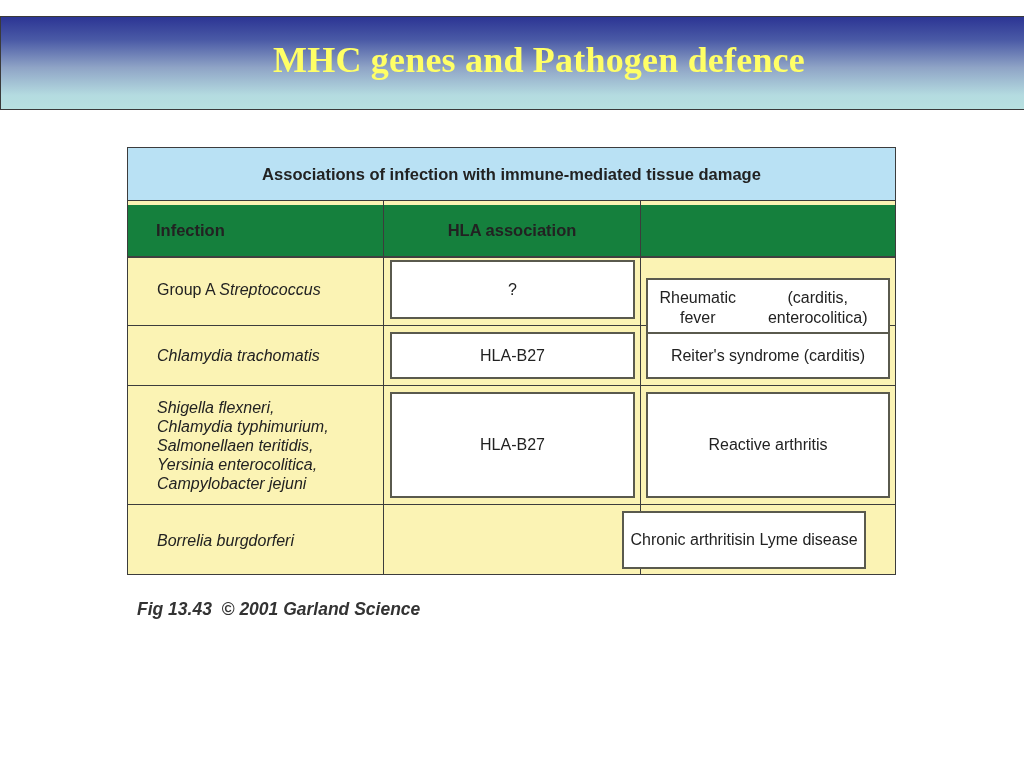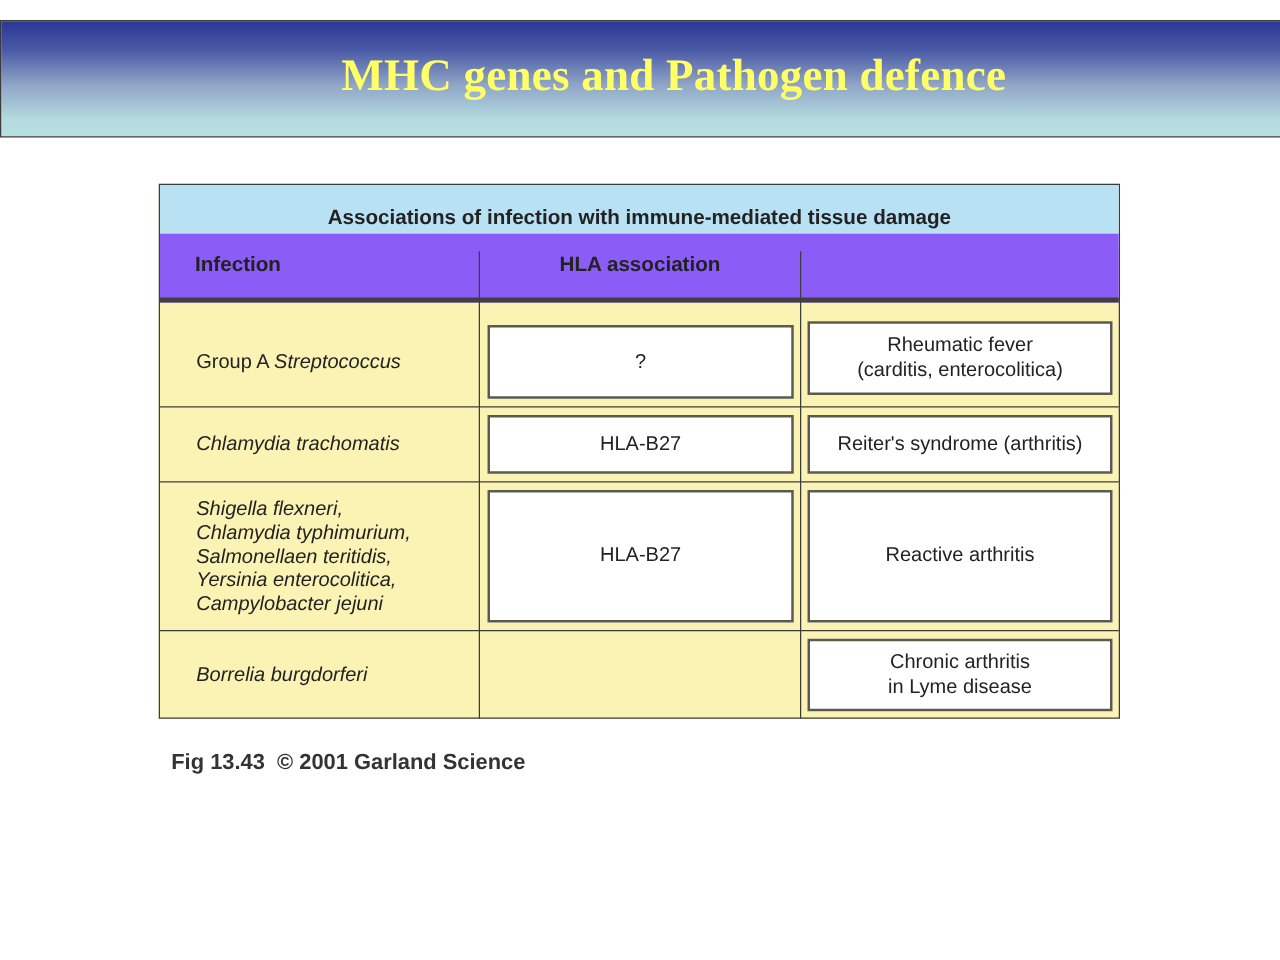--- a/index.html
+++ b/index.html
@@ -18,22 +18,22 @@
     position:absolute; left:127px; top:147px; width:769px; height:428px;
     border:1px solid #3c3c3c; background:#fbf3b4; box-sizing:border-box;
   }
   .caption-row {
     position:absolute; left:0; top:0; width:767px; height:52px;
     background:#b9e1f4; border-bottom:1px solid #3c3c3c;
     display:flex; align-items:center; justify-content:center;
     font-weight:bold; font-size:16.5px; color:#222; transform-origin:center;
   }
   .header-row {
-    position:absolute; left:0; top:39px; width:767px; height:51px;
-    background:#8b5cf6; border-bottom:4px solid #404040;
+    position:absolute; left:0; top:57px; width:767px; height:51px;
+    background:#15803d; border-bottom:2px solid #404040;
   }
   .hcell { position:absolute; top:0; height:51px; display:flex; align-items:center; font-weight:bold; font-size:16.5px; color:#222; }
   .h-infection { left:28px; }
   .h-hla { left:256px; width:256px; justify-content:center; }
   .h-cons { left:513px; width:254px; justify-content:center; }
   .vline { position:absolute; width:1px; background:#3c3c3c; }
   .row { position:absolute; left:0; width:767px; border-bottom:1px solid #3c3c3c; }
   .row.last { border-bottom:none; }
   .inf { position:absolute; left:29px; top:0; bottom:0; display:flex; align-items:center; font-size:16px; color:#222; line-height:19px; }
   .inf i { font-style:italic; }
@@ -63,35 +63,35 @@
   <div class="vline" style="left:512px; top:53px; height:374px;"></div>
 
   <div class="row" style="top:105px; height:72px;">
     <div class="inf">
       <span style="white-space:pre;">Group A </span>
         <i>Streptococcus</i>
     </div>
     <div class="box" style="left:262px; top:7px; width:245px; height:59px;">
       <span>?</span>
     </div>
-    <div class="box" style="left:518px; top:4px; width:244px; height:59px; flex-direction:column;">
+    <div class="box" style="left:518px; top:25px; width:244px; height:59px; flex-direction:row;">
       <span>Rheumatic fever</span>
       <span>(carditis, enterocolitica)</span>
     </div>
   </div>
 
   <div class="row" style="top:178px; height:59px;">
     <div class="inf">
       <i>Chlamydia trachomatis</i>
     </div>
     <div class="box" style="left:262px; top:6px; width:245px; height:47px;">
       <span>HLA-B27</span>
     </div>
     <div class="box" style="left:518px; top:6px; width:244px; height:47px;">
-      <span>Reiter's syndrome (arthritis)</span>
+      <span>Reiter's syndrome (carditis)</span>
     </div>
   </div>
 
   <div class="row" style="top:238px; height:118px;">
     <div class="inf" style="flex-direction:column; align-items:flex-start; justify-content:center;">
       <i>Shigella flexneri,</i>
       <i>Chlamydia typhimurium,</i>
       <i>Salmonellaen teritidis,</i>
       <i>Yersinia enterocolitica,</i>
       <i>Campylobacter jejuni</i>
@@ -101,20 +101,20 @@
     </div>
     <div class="box" style="left:518px; top:6px; width:244px; height:106px;">
       <span>Reactive arthritis</span>
     </div>
   </div>
 
   <div class="row last" style="top:357px; height:70px;">
     <div class="inf">
       <i>Borrelia burgdorferi</i>
     </div>
-    <div class="box" style="left:518px; top:6px; width:244px; height:58px; flex-direction:column;">
+    <div class="box" style="left:494px; top:6px; width:244px; height:58px; flex-direction:row;">
       <span>Chronic arthritis</span>
       <span>in Lyme disease</span>
     </div>
   </div>
 </div>
 
-<div class="fig-caption" style="white-space:pre;">Fig 13.43  © 2001 Garland Science</div>
+<div class="fig-caption" style="white-space:pre;font-style:italic;">Fig 13.43  © 2001 Garland Science</div>
 
 </body></html>

